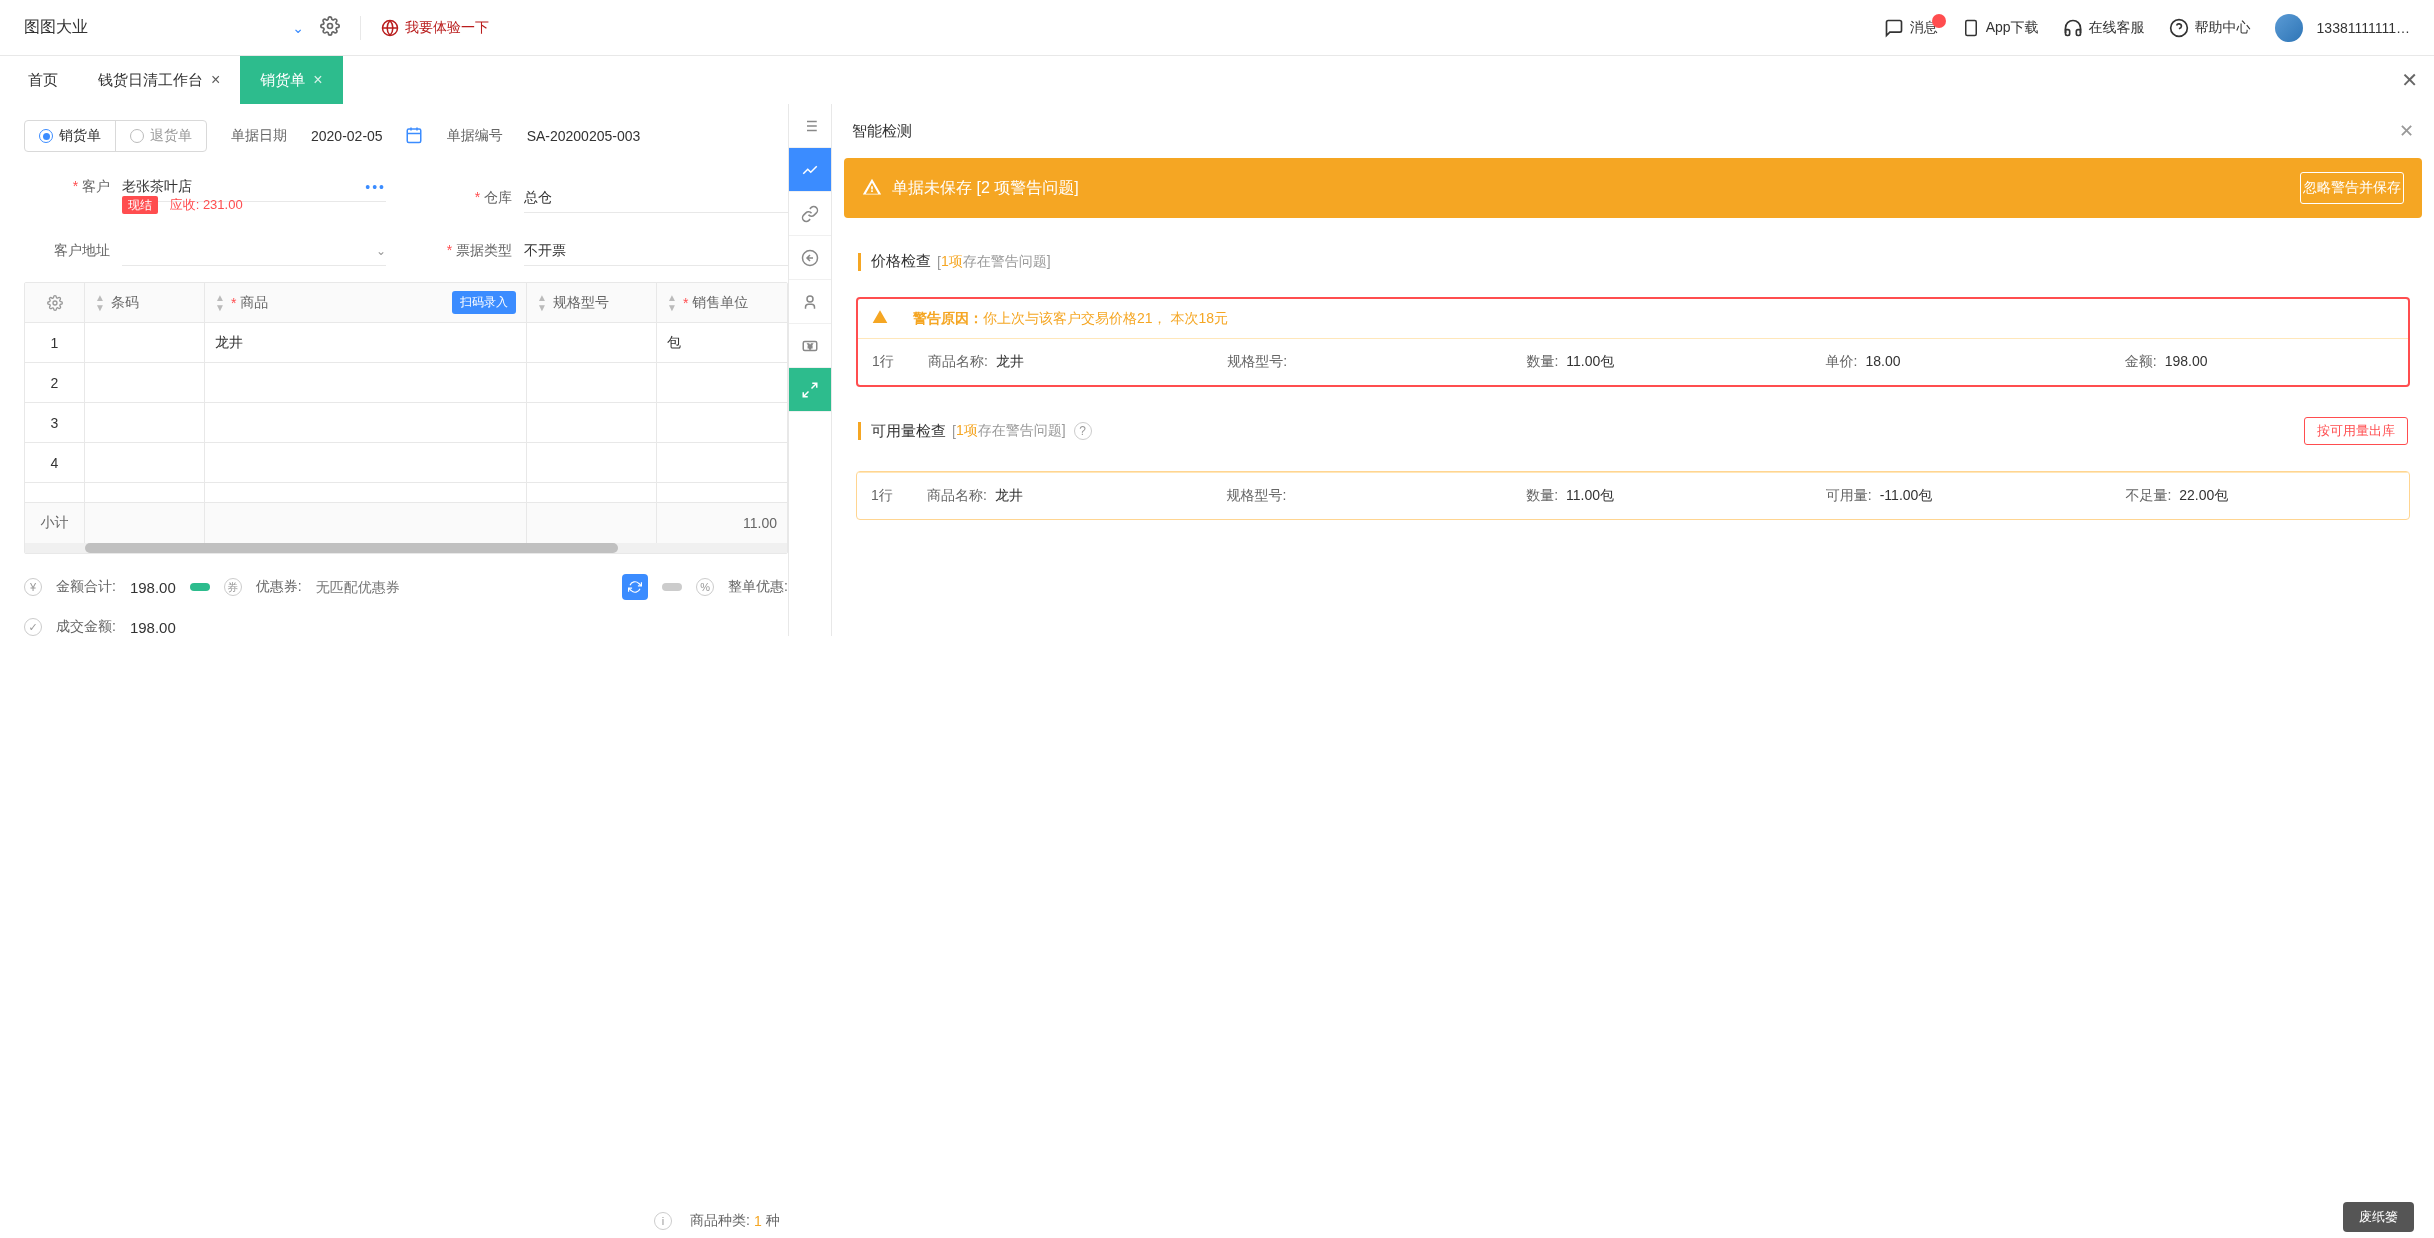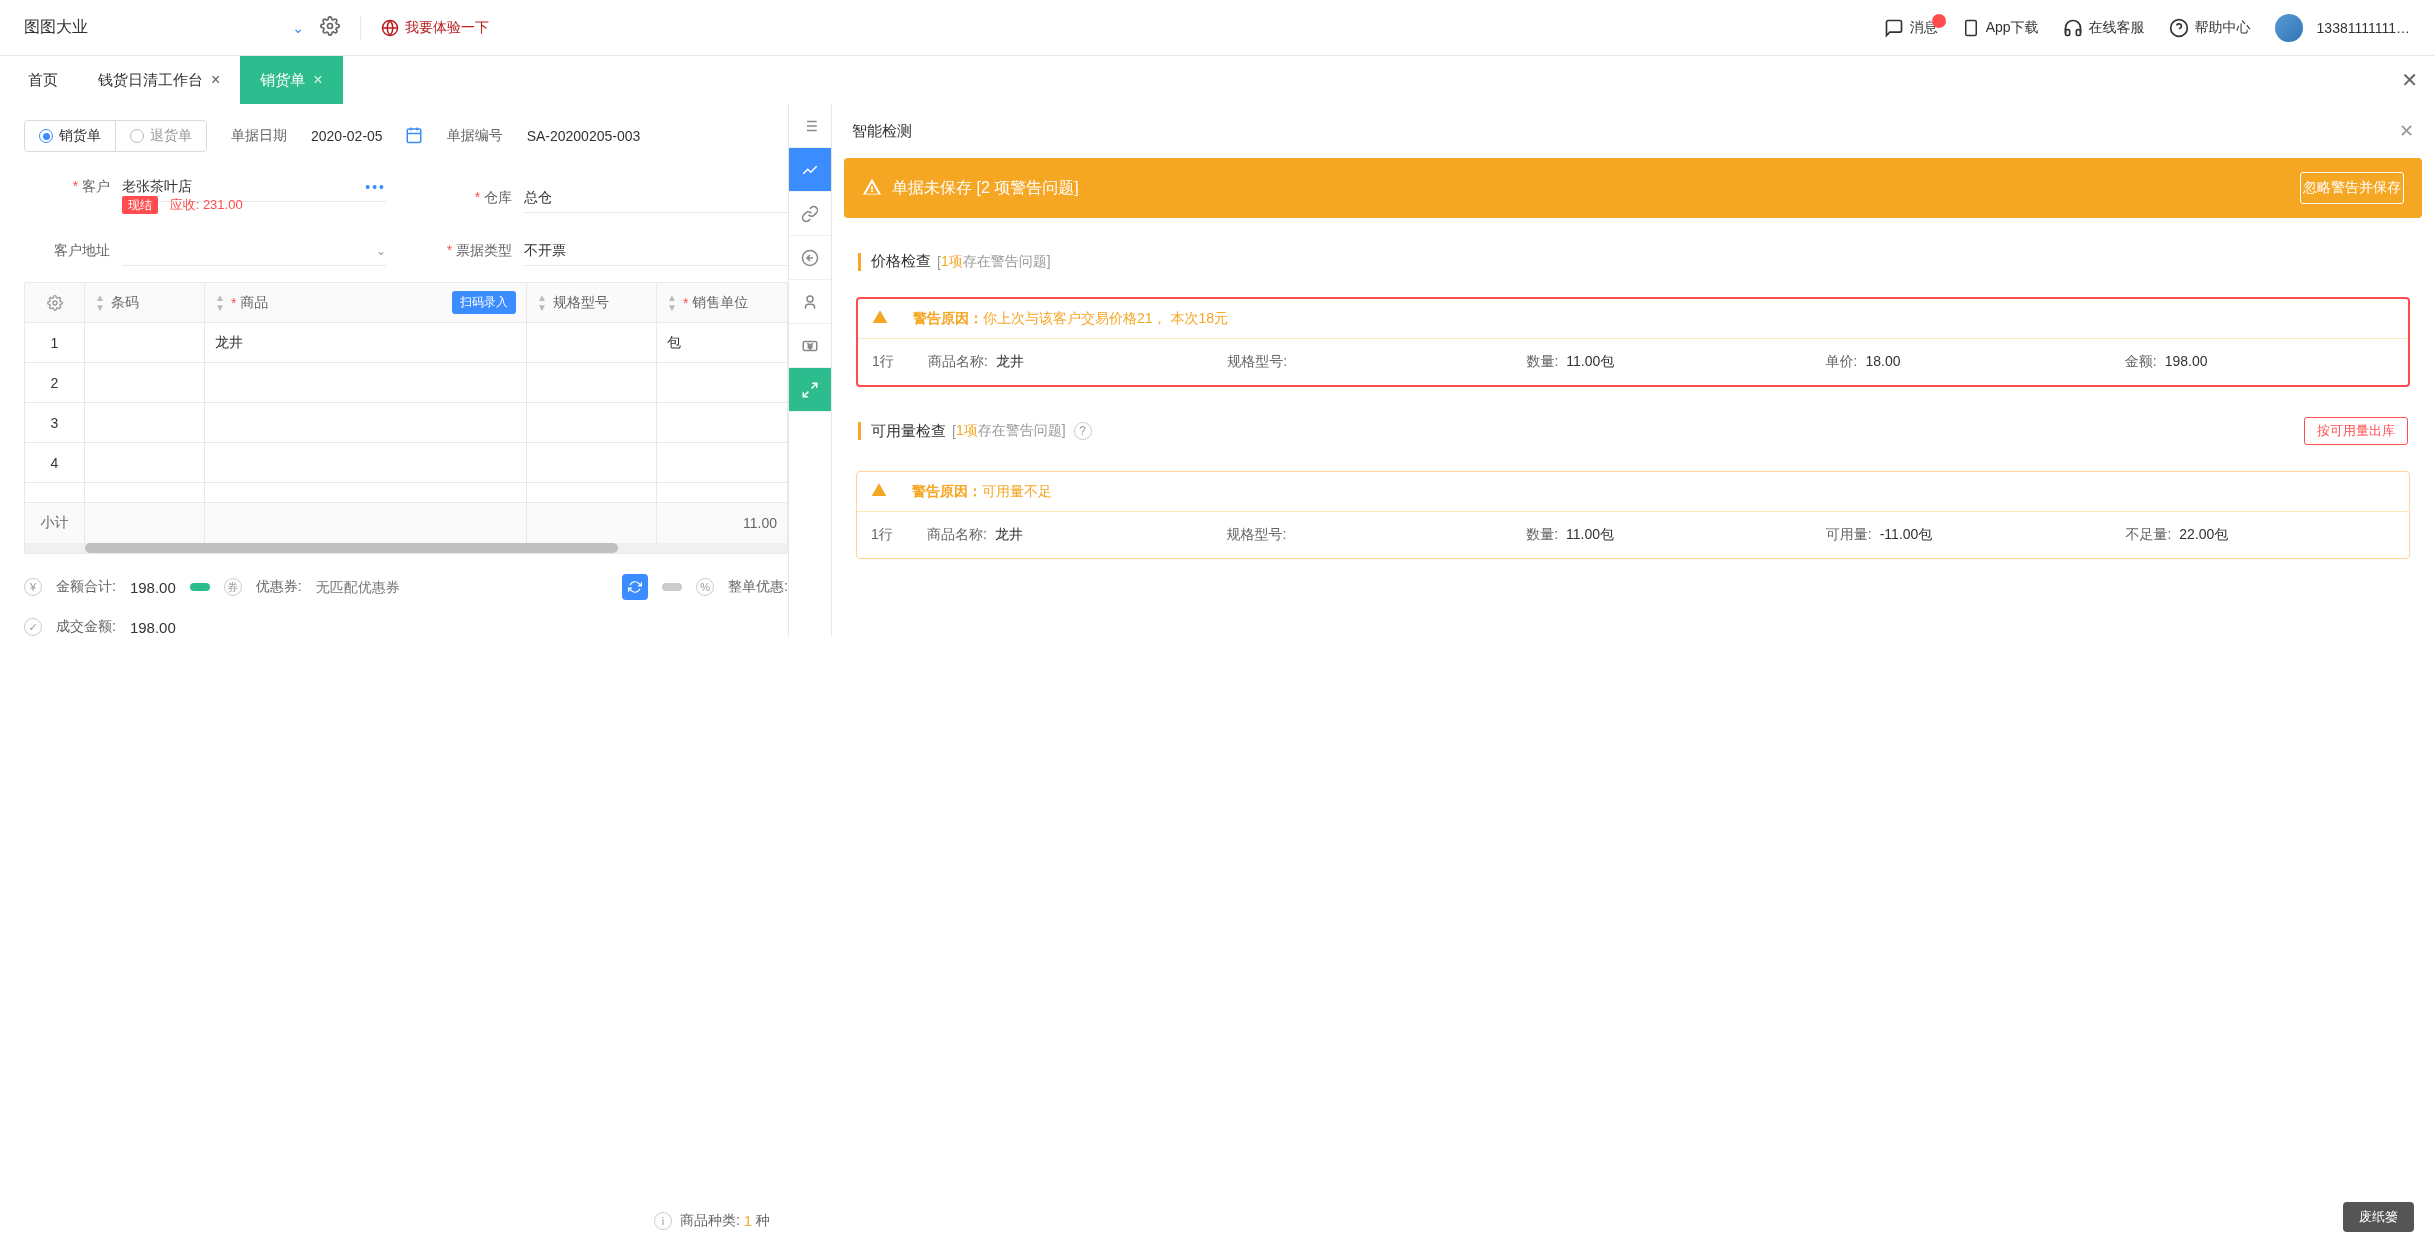--- a/index.html
+++ b/index.html
@@ -433,26 +433,20 @@
       <div class="check-title-outer">
         <span class="bar"></span>
         <span style="font-size:15px">可用量检查</span>
         <span style="color:#999;margin-left:6px">[</span>
           <span style="color:#f5a623">1项</span>
           <span style="color:#999">存在警告问题]</span>
         <span class="help-ico">?</span>
         <span class="stock-btn">按可用量出库</span>
       </div>
       <div class="check-section">
-        <div class="warn-reason">
-          <span><svg width="16" height="16" viewBox="0 0 24 24" fill="#f5a623">
-                <path d="M12 2L1 21h22L12 2zm-1 7v5h2V9h-2zm0 7v2h2v-2h-2z"></path>
-              </svg></span>
-          <span><b>警告原因：</b><span>可用量不足</span></span>
-        </div>
         <div class="detail-row">
           <div class="row-no">1行</div>
           <div class="detail-grid">
             <div class="detail-item">
                 <span class="k">商品名称:</span>
                 <span>龙井</span>
               </div>
             <div class="detail-item">
                 <span class="k">规格型号:</span>
               </div>
@@ -470,17 +464,17 @@
               </div>
           </div>
         </div>
       </div>
     </div>
   </div>
 </div>
 
 <div class="page-foot">
   <span style="margin-left:630px" class="sym">i</span>
-  <span style="margin-left:8px">商品种类:</span>
+  <span style="margin-left:18px">商品种类:</span>
   <span class="cnt" style="margin:0 4px">1</span>
   <span>种</span>
 </div>
 <div class="trash-btn">废纸篓</div>
 
 </body></html>

